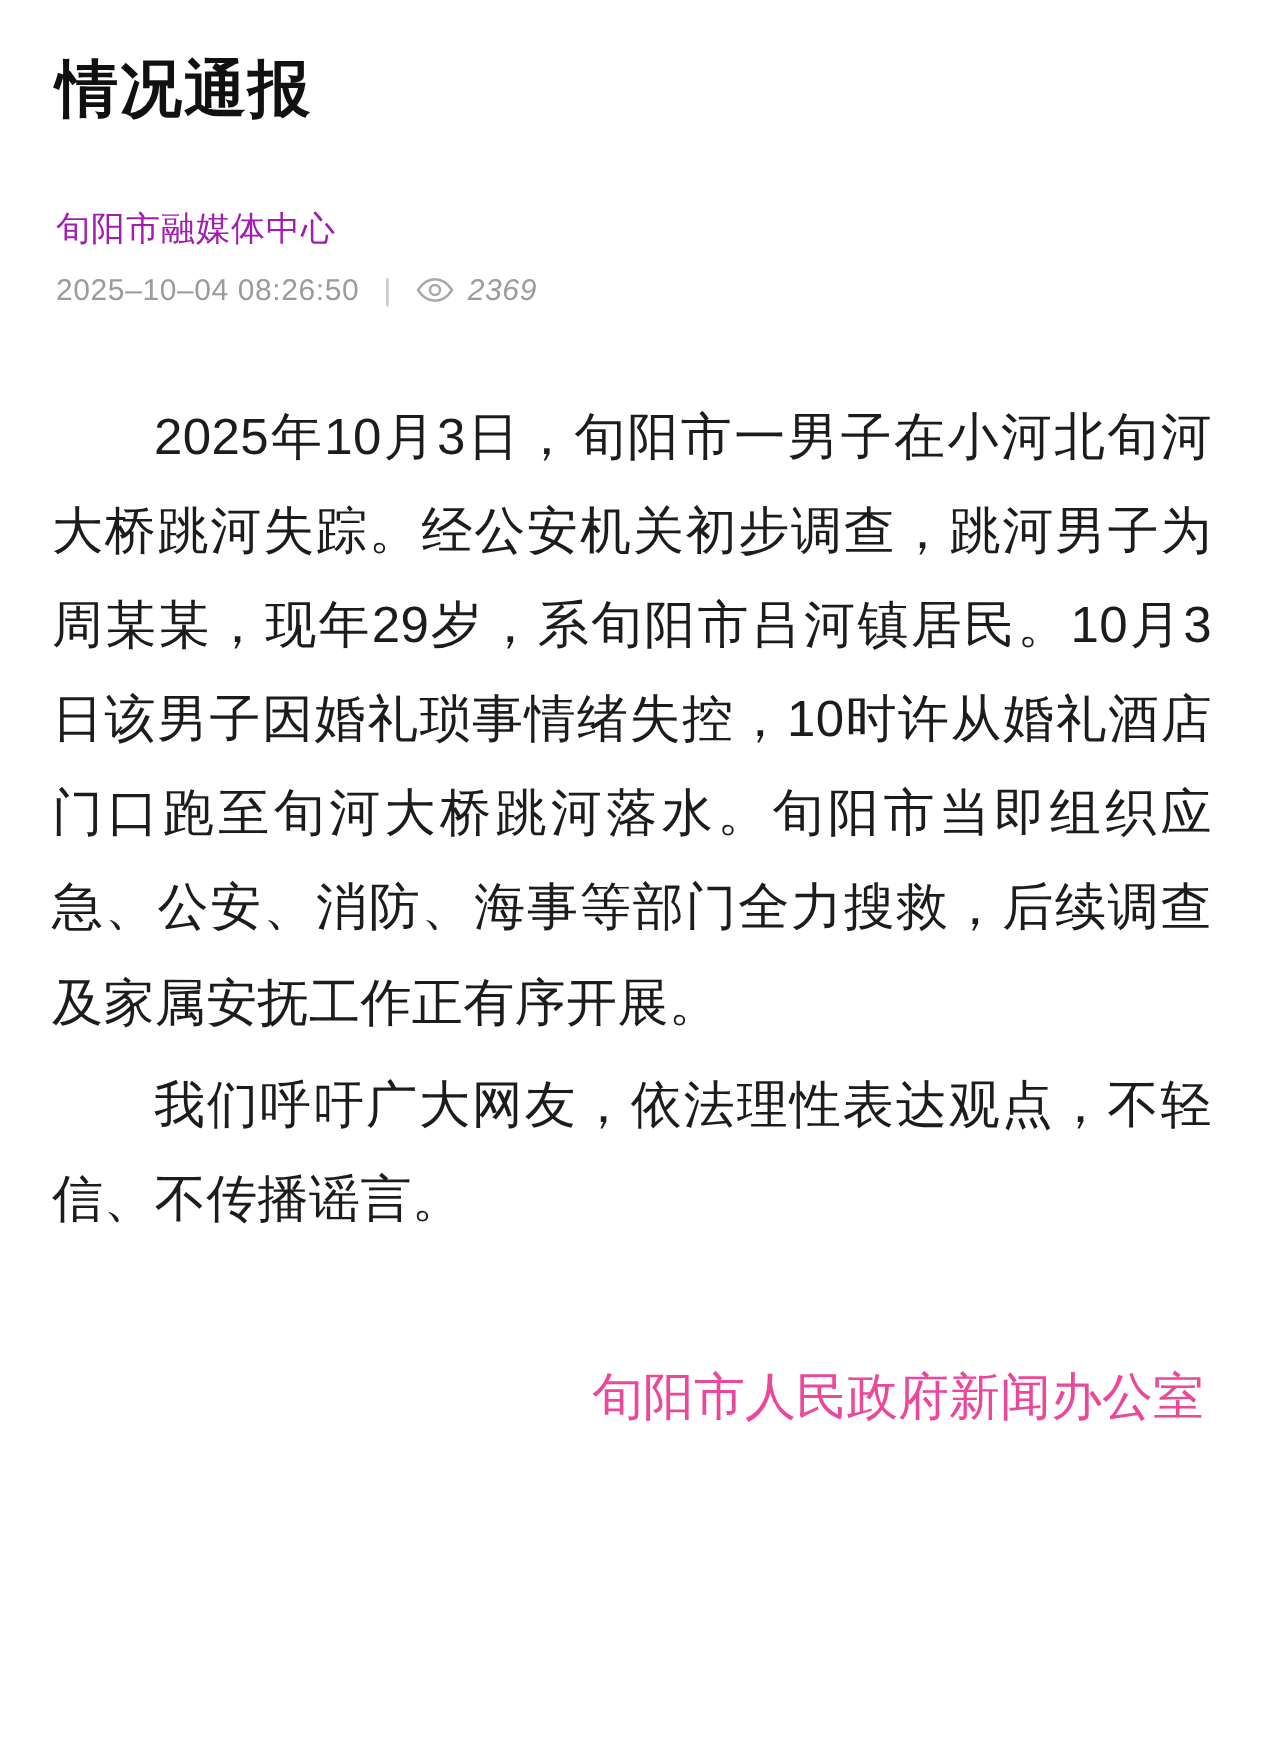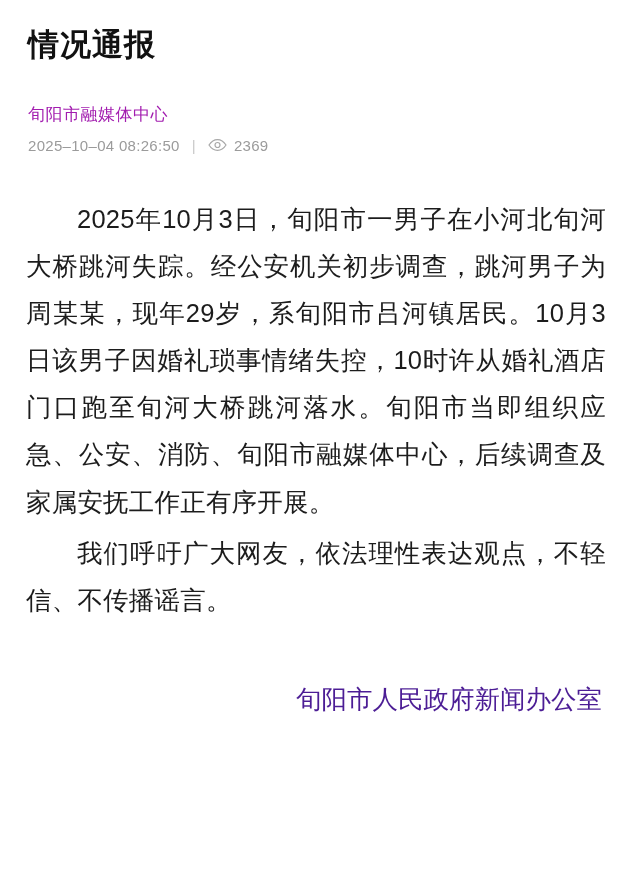--- a/index.html
+++ b/index.html
@@ -64,20 +64,21 @@
     width: 19px;
     height: 14px;
     margin-right: 7px;
     position: relative;
     top: 0px;
   }
   .eye-icon svg { display: block; }
   .views-count {
     font-size: 15px;
     color: #9b9b9b;
+    font-style: italic;
   }
   .body-text {
     margin-top: 42px;
     font-size: 25.5px;
     line-height: 1.85;
     color: #1c1c1c;
     letter-spacing: 0.2px;
     text-align: justify;
     text-justify: inter-ideograph;
   }
@@ -85,21 +86,21 @@
     margin: 0;
     text-indent: 2em;
   }
   .para + .para {
     margin-top: 4px;
   }
   .signature {
     margin-top: 52px;
     font-size: 25.5px;
     line-height: 1.85;
-    color: #4c1d95;
+    color: #ec4899;
     text-align: right;
     padding-right: 4px;
   }
   .sign-line {
     display: block;
   }
 </style>
 </head>
 <body>
 
@@ -118,21 +119,21 @@
             <path d="M1 7c2.3-3.6 5.2-5.4 8.5-5.4S15.7 3.4 18 7c-2.3 3.6-5.2 5.4-8.5 5.4S3.3 10.6 1 7z" stroke="#a8a8a8" stroke-width="1.2" fill="none"></path>
             <circle cx="9.5" cy="7" r="2.5" stroke="#a8a8a8" stroke-width="1.2" fill="none"></circle>
           </svg>
         </span>
         <span class="views-count">2369</span>
       </span>
     </div>
   </div>
 
   <div class="body-text">
-    <p class="para">2025年10月3日，旬阳市一男子在小河北旬河大桥跳河失踪。经公安机关初步调查，跳河男子为周某某，现年29岁，系旬阳市吕河镇居民。10月3日该男子因婚礼琐事情绪失控，10时许从婚礼酒店门口跑至旬河大桥跳河落水。旬阳市当即组织应急、公安、消防、旬阳市融媒体中心，后续调查及家属安抚工作正有序开展。</p>
+    <p class="para">2025年10月3日，旬阳市一男子在小河北旬河大桥跳河失踪。经公安机关初步调查，跳河男子为周某某，现年29岁，系旬阳市吕河镇居民。10月3日该男子因婚礼琐事情绪失控，10时许从婚礼酒店门口跑至旬河大桥跳河落水。旬阳市当即组织应急、公安、消防、海事等部门全力搜救，后续调查及家属安抚工作正有序开展。</p>
     <p class="para">我们呼吁广大网友，依法理性表达观点，不轻信、不传播谣言。</p>
   </div>
 
   <div class="signature">
     <span class="sign-line">旬阳市人民政府新闻办公室</span>
   </div>
 
 </div>
 
 </body></html>

